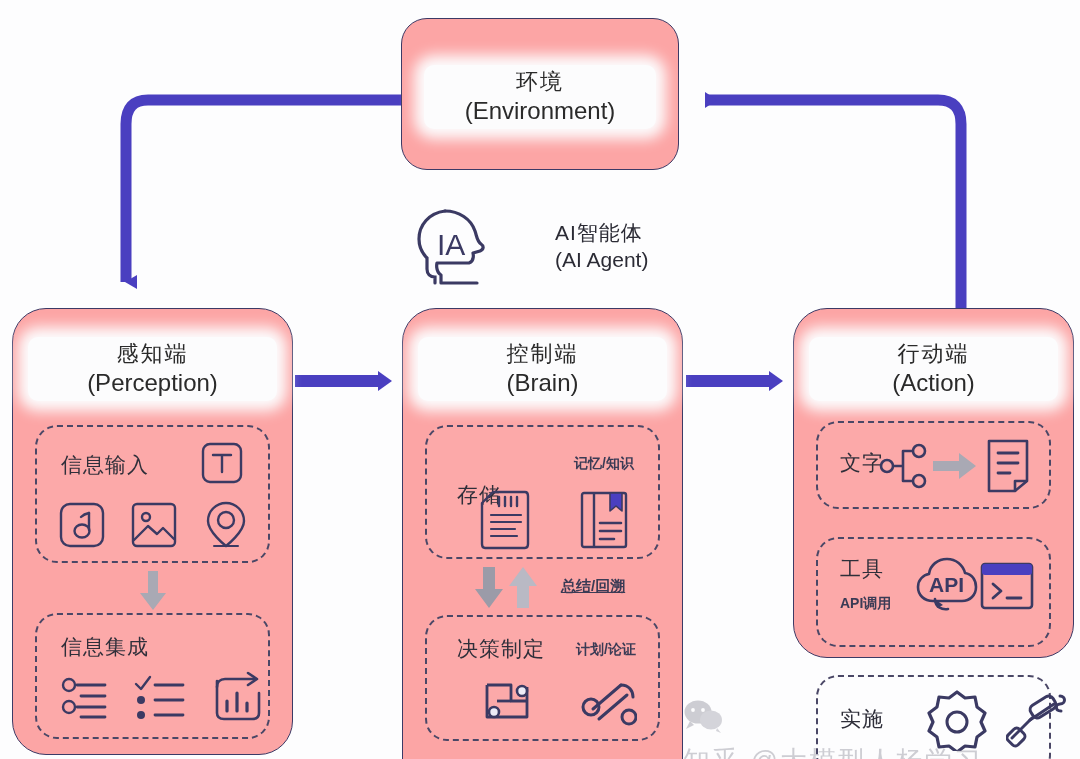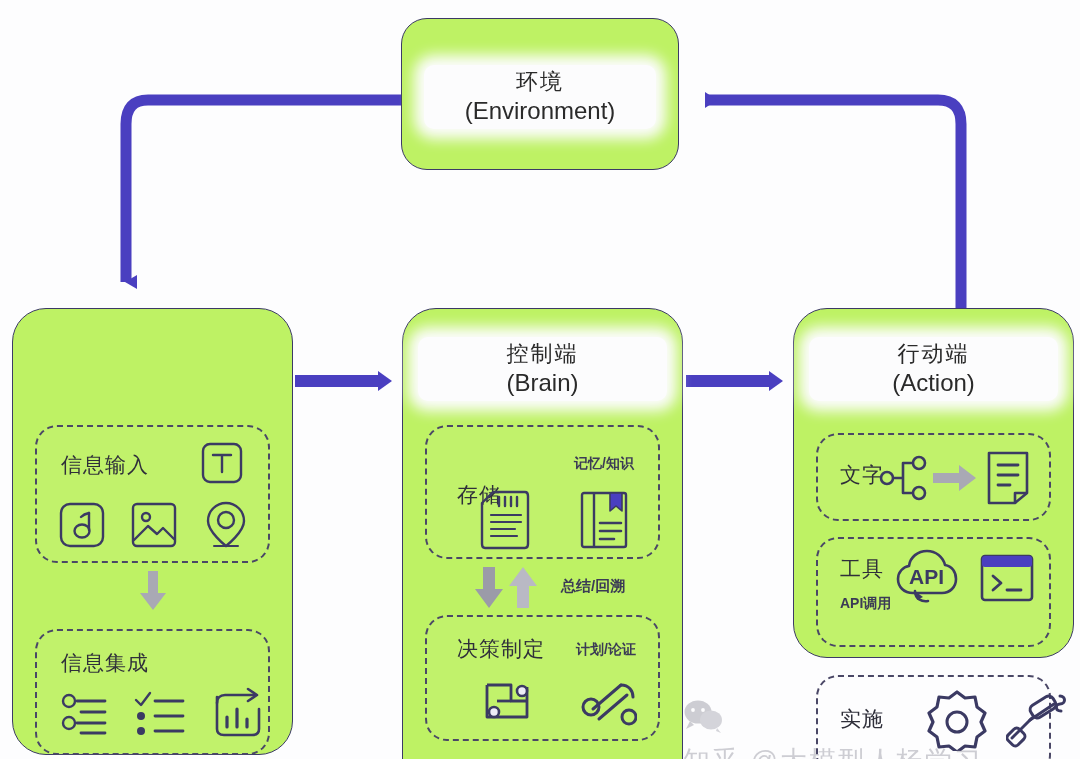--- a/index.html
+++ b/index.html
@@ -19,21 +19,21 @@
   #wires {
     position: absolute; left: 0; top: 0;
     width: 1080px; height: 759px;
     pointer-events: none;
     z-index: 1;
   }
 
   
   .panel {
     position: absolute;
-    background: #bef264;
+    background: #fca5a5;
     border: 1.6px solid #3c3a66;
     border-radius: 34px;
     z-index: 2;
   }
   .panel-head {
     position: absolute;
     left: 5.5%; right: 5.5%;
     background: #fcfcfd;
     border-radius: 10px;
     display: flex; flex-direction: column;
@@ -145,22 +145,38 @@
     </g>
   </svg>
 
   <div class="panel" id="env-panel">
     <div class="panel-head">
       <div class="head-cn">环境</div>
       <div class="head-en">(Environment)</div>
     </div>
   </div>
 
+  <div id="agent-label">
+    <svg width="78" height="82" viewBox="0 0 78 82">
+      <path d="M30,6 C14,8 4,20 4,34 C4,43 8,49 12,53 L12,64 C12,69 15,72 20,72 L20,78" fill="none" stroke="#3b3a63" stroke-width="3.2" stroke-linecap="round"></path>
+      <path d="M30,6 C44,6 56,14 60,26 C62,32 62,36 66,39 C69,41 69,44 65,46 L58,48
+               C58,48 60,56 54,58 L22,58 C22,58 20,66 26,70 L26,78 L62,78" fill="none" stroke="#3b3a63" stroke-width="3.2" stroke-linecap="round" stroke-linejoin="round"></path>
+      <text x="22" y="50" font-family="'Liberation Sans',sans-serif" font-size="30" fill="#3b3a63">IA</text>
+    </svg>
+    <div id="agent-text">
+      <div class="cn">AI智能体</div>
+      <div class="en">(AI Agent)</div>
+    </div>
+  </div>
 
   <div class="panel" id="perception-panel">
+    <div class="panel-head col-head">
+      <div class="head-cn">感知端</div>
+      <div class="head-en">(Perception)</div>
+    </div>
 
     <div class="dashed" style="top:116px; height:138px;">
       <div class="blk-title" style="left:24px; top:24px;">信息输入</div>
 
       <svg style="position:absolute; right:22px; top:12px;" width="48" height="48" viewBox="0 0 48 48">
         <rect x="5" y="5" width="38" height="38" rx="7" fill="none" stroke="#3b3a63" stroke-width="2.4"></rect>
         <path d="M15,16 L33,16 M24,16 L24,33" fill="none" stroke="#3b3a63" stroke-width="2.4" stroke-linecap="round"></path>
       </svg>
 
       <div class="icon-row" style="left:20px; top:72px; gap:22px;">
@@ -180,21 +196,21 @@
           <circle cx="25" cy="21" r="8" fill="none" stroke="#3b3a63" stroke-width="2.4"></circle>
           <path d="M13,47 L37,47" fill="none" stroke="#3b3a63" stroke-width="2" stroke-linecap="round"></path>
         </svg>
       </div>
     </div>
 
     <svg style="position:absolute; left:50%; margin-left:-14px; top:262px;" width="28" height="40" viewBox="0 0 28 40">
       <path d="M9,0 L19,0 L19,22 L27,22 L14,39 L1,22 L9,22 Z" fill="#a9a9b4"></path>
     </svg>
 
-    <div class="dashed" style="top:320px; height:126px;">
+    <div class="dashed" style="top:304px; height:126px;">
       <div class="blk-title" style="left:24px; top:18px;">信息集成</div>
       <div class="icon-row" style="left:20px; top:56px; gap:24px;">
         <svg width="52" height="50" viewBox="0 0 52 50">
           <circle cx="12" cy="13" r="6" fill="none" stroke="#3b3a63" stroke-width="2.4"></circle>
           <path d="M20,13 L48,13" stroke="#3b3a63" stroke-width="2.8" stroke-linecap="round"></path>
           <path d="M24,24 L48,24" stroke="#3b3a63" stroke-width="2.8" stroke-linecap="round"></path>
           <circle cx="12" cy="35" r="6" fill="none" stroke="#3b3a63" stroke-width="2.4"></circle>
           <path d="M20,35 L48,35" stroke="#3b3a63" stroke-width="2.8" stroke-linecap="round"></path>
           <path d="M24,45 L48,45" stroke="#3b3a63" stroke-width="2.8" stroke-linecap="round"></path>
         </svg>
@@ -239,21 +255,21 @@
           <path d="M33,4 L33,22 L39,17 L45,22 L45,4 Z" fill="#4a3fc0" stroke="#3b3a63" stroke-width="1.6" stroke-linejoin="round"></path>
           <path d="M23,34 L44,34 M23,42 L44,42 M23,50 L37,50" stroke="#3b3a63" stroke-width="2.6" stroke-linecap="round"></path>
         </svg>
       </div>
     </div>
 
     <svg style="position:absolute; left:72px; top:258px;" width="74" height="42" viewBox="0 0 74 42">
       <path d="M8,0 L20,0 L20,22 L28,22 L14,41 L0,22 L8,22 Z" fill="#9b9ba8"></path>
       <path d="M54,41 L42,41 L42,19 L34,19 L48,0 L62,19 L54,19 Z" fill="#b9b9c4"></path>
     </svg>
-    <div class="blk-sub" style="left:158px; top:268px; font-size:15px;">总结/回溯</div>
+    <div class="blk-sub" style="left:158px; top:268px; font-size:15px;text-decoration:underline;">总结/回溯</div>
 
     <div class="dashed" style="top:306px; height:126px;">
       <div class="blk-title" style="left:30px; top:18px;">决策制定</div>
       <div class="blk-sub" style="right:22px; top:24px;">计划/论证</div>
 
       <div class="icon-row" style="left:52px; top:56px; gap:44px;">
         <svg width="56" height="56" viewBox="0 0 56 56">
           <path d="M8,12 L32,12 L32,28 L48,28" fill="none" stroke="#3b3a63" stroke-width="2.8" stroke-linejoin="round"></path>
           <path d="M8,12 L8,44 L48,44 L48,14" fill="none" stroke="#3b3a63" stroke-width="2.8" stroke-linejoin="round"></path>
           <path d="M18,28 L32,28" fill="none" stroke="#3b3a63" stroke-width="2.8"></path>
@@ -270,21 +286,21 @@
       </div>
     </div>
   </div>
 
   <div class="panel" id="action-panel">
     <div class="panel-head col-head">
       <div class="head-cn">行动端</div>
       <div class="head-en">(Action)</div>
     </div>
 
-    <div class="dashed" style="top:124px; height:88px;">
+    <div class="dashed" style="top:112px; height:88px;">
       <div class="blk-title" style="left:22px; top:26px;">文字</div>
       <div class="icon-row" style="right:16px; top:14px; gap:6px;">
         <svg width="48" height="50" viewBox="0 0 48 50">
           <circle cx="8" cy="25" r="6" fill="none" stroke="#3b3a63" stroke-width="2.6"></circle>
           <circle cx="40" cy="10" r="6" fill="none" stroke="#3b3a63" stroke-width="2.6"></circle>
           <circle cx="40" cy="40" r="6" fill="none" stroke="#3b3a63" stroke-width="2.6"></circle>
           <path d="M14,25 L24,25 L24,10 L34,10 M24,25 L24,40 L34,40" fill="none" stroke="#3b3a63" stroke-width="2.6" stroke-linejoin="round"></path>
         </svg>
         <svg width="44" height="28" viewBox="0 0 44 28">
           <path d="M0,9 L26,9 L26,1 L43,14 L26,27 L26,19 L0,19 Z" fill="#a9a9b4"></path>
@@ -293,21 +309,21 @@
           <path d="M6,4 L44,4 L44,44 L32,54 L6,54 Z" fill="none" stroke="#3b3a63" stroke-width="2.6" stroke-linejoin="round"></path>
           <path d="M44,44 L32,44 L32,54" fill="none" stroke="#3b3a63" stroke-width="2.6" stroke-linejoin="round"></path>
           <path d="M15,16 L35,16 M15,26 L35,26 M15,36 L27,36" stroke="#3b3a63" stroke-width="2.8" stroke-linecap="round"></path>
         </svg>
       </div>
     </div>
 
     <div class="dashed" style="top:228px; height:110px;">
       <div class="blk-title" style="left:22px; top:16px;">工具</div>
       <div class="blk-sub" style="left:22px; top:56px;">API调用</div>
-      <div class="icon-row" style="right:14px; top:10px; gap:20px;">
+      <div class="icon-row" style="right:14px; top:18px; ">
         <svg width="64" height="58" viewBox="0 0 64 58">
           <path d="M18,44 C9,44 3,38 3,30 C3,23 8,18 14,17 C15,8 23,2 32,2
                    C41,2 48,8 50,16 C57,17 61,23 61,30 C61,38 55,44 47,44 Z" fill="none" stroke="#3b3a63" stroke-width="2.6" stroke-linejoin="round"></path>
           <text x="14" y="35" font-family="'Liberation Sans',sans-serif" font-size="21" font-weight="bold" fill="#3b3a63">API</text>
           <path d="M20,42 C20,50 27,53 33,52" fill="none" stroke="#3b3a63" stroke-width="2.6" stroke-linecap="round"></path>
           <path d="M28,48 L21,43 L22,51 Z" fill="#3b3a63"></path>
         </svg>
         <svg width="56" height="50" viewBox="0 0 56 50">
           <rect x="3" y="3" width="50" height="44" rx="3" fill="none" stroke="#3b3a63" stroke-width="2.6"></rect>
           <rect x="3" y="3" width="50" height="11" rx="3" fill="#4a3fc0"></rect>

